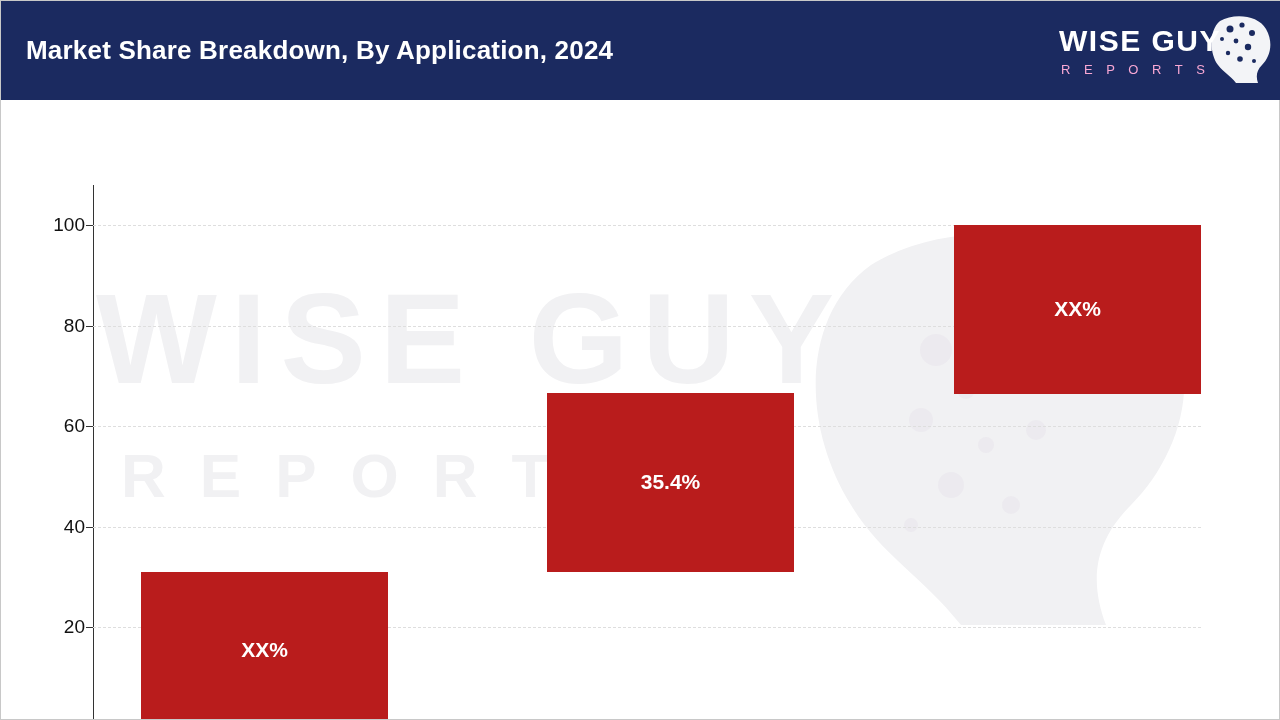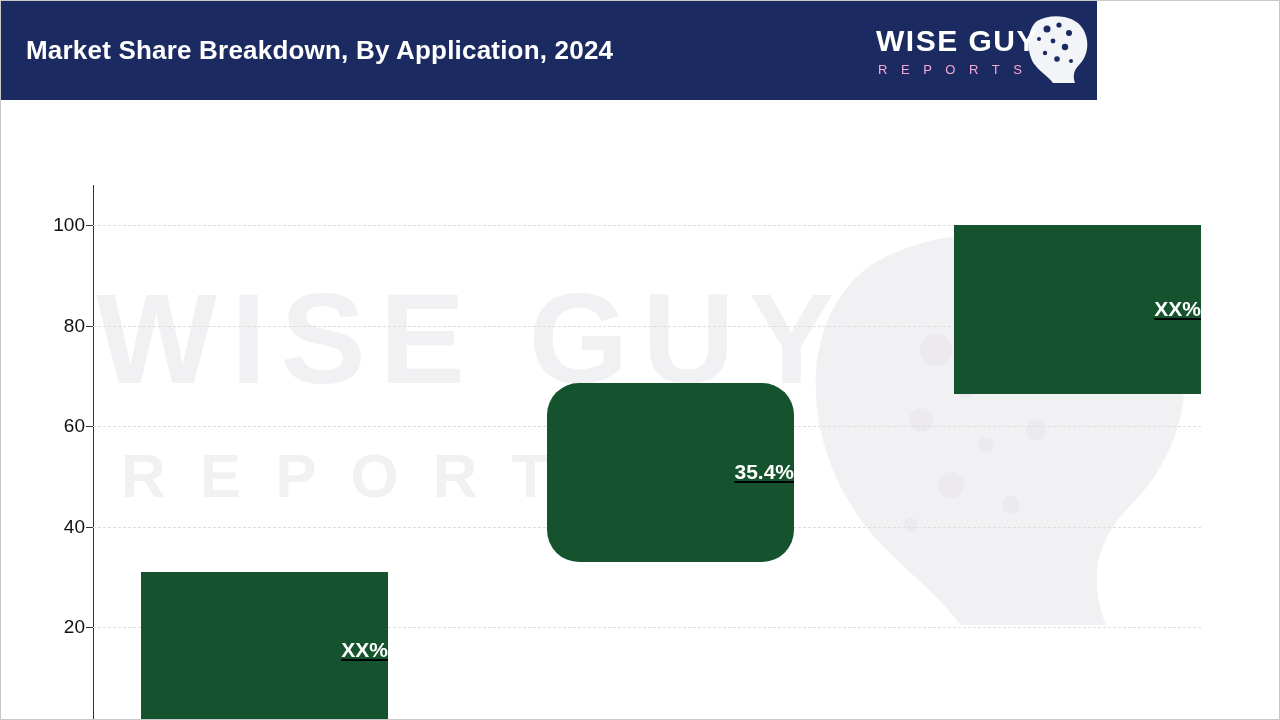--- a/index.html
+++ b/index.html
@@ -19,21 +19,21 @@
     height: 720px;
     box-sizing: border-box;
     border: 1px solid #c8c8c8;
     background: #ffffff;
   }
   
   .header {
     position: absolute;
     left: 0;
     top: 0;
-    width: 1096px;
+    width: 1279px;
     height: 99px;
     background: #1b2a60;
     display: flex;
     align-items: center;
     justify-content: space-between;
   }
   .header-title {
     color: #ffffff;
     font-size: 26px;
     font-weight: bold;
@@ -143,25 +143,24 @@
   }
   .tick-mark {
     position: absolute;
     left: -7px;
     width: 7px;
     height: 0;
     border-top: 1px solid #333333;
   }
   .bar {
     position: absolute;
-    background: #14532d;
+    background: #b91c1c;
     display: flex;
     align-items: center;
-    justify-content: flex-end;
-    text-decoration: underline;
+    justify-content: center;
   }
   .bar-label {
     color: #ffffff;
     font-size: 21px;
     font-weight: bold;
   }
 </style>
 </head>
 <body>
 
@@ -225,21 +224,21 @@
 
       <div class="tick-mark" style="top:442.4px;"></div>
       <div class="tick-mark" style="top:341.9px;"></div>
       <div class="tick-mark" style="top:241.3px;"></div>
       <div class="tick-mark" style="top:140.7px;"></div>
       <div class="tick-mark" style="top:40.2px;"></div>
 
       <div class="bar" style="left:48px; top:387.1px; width:247px; height:155.9px;">
         <span class="bar-label">XX%</span>
       </div>
-      <div class="bar" style="left:454px; top:198px; width:247px; height:178.5px;border-radius:32px;">
+      <div class="bar" style="left:454px; top:208px; width:247px; height:178.5px;">
         <span class="bar-label">35.4%</span>
       </div>
       <div class="bar" style="left:861px; top:40.2px; width:247px; height:168.4px;">
         <span class="bar-label">XX%</span>
       </div>
 
     </div>
   </div>
 </div>
 

